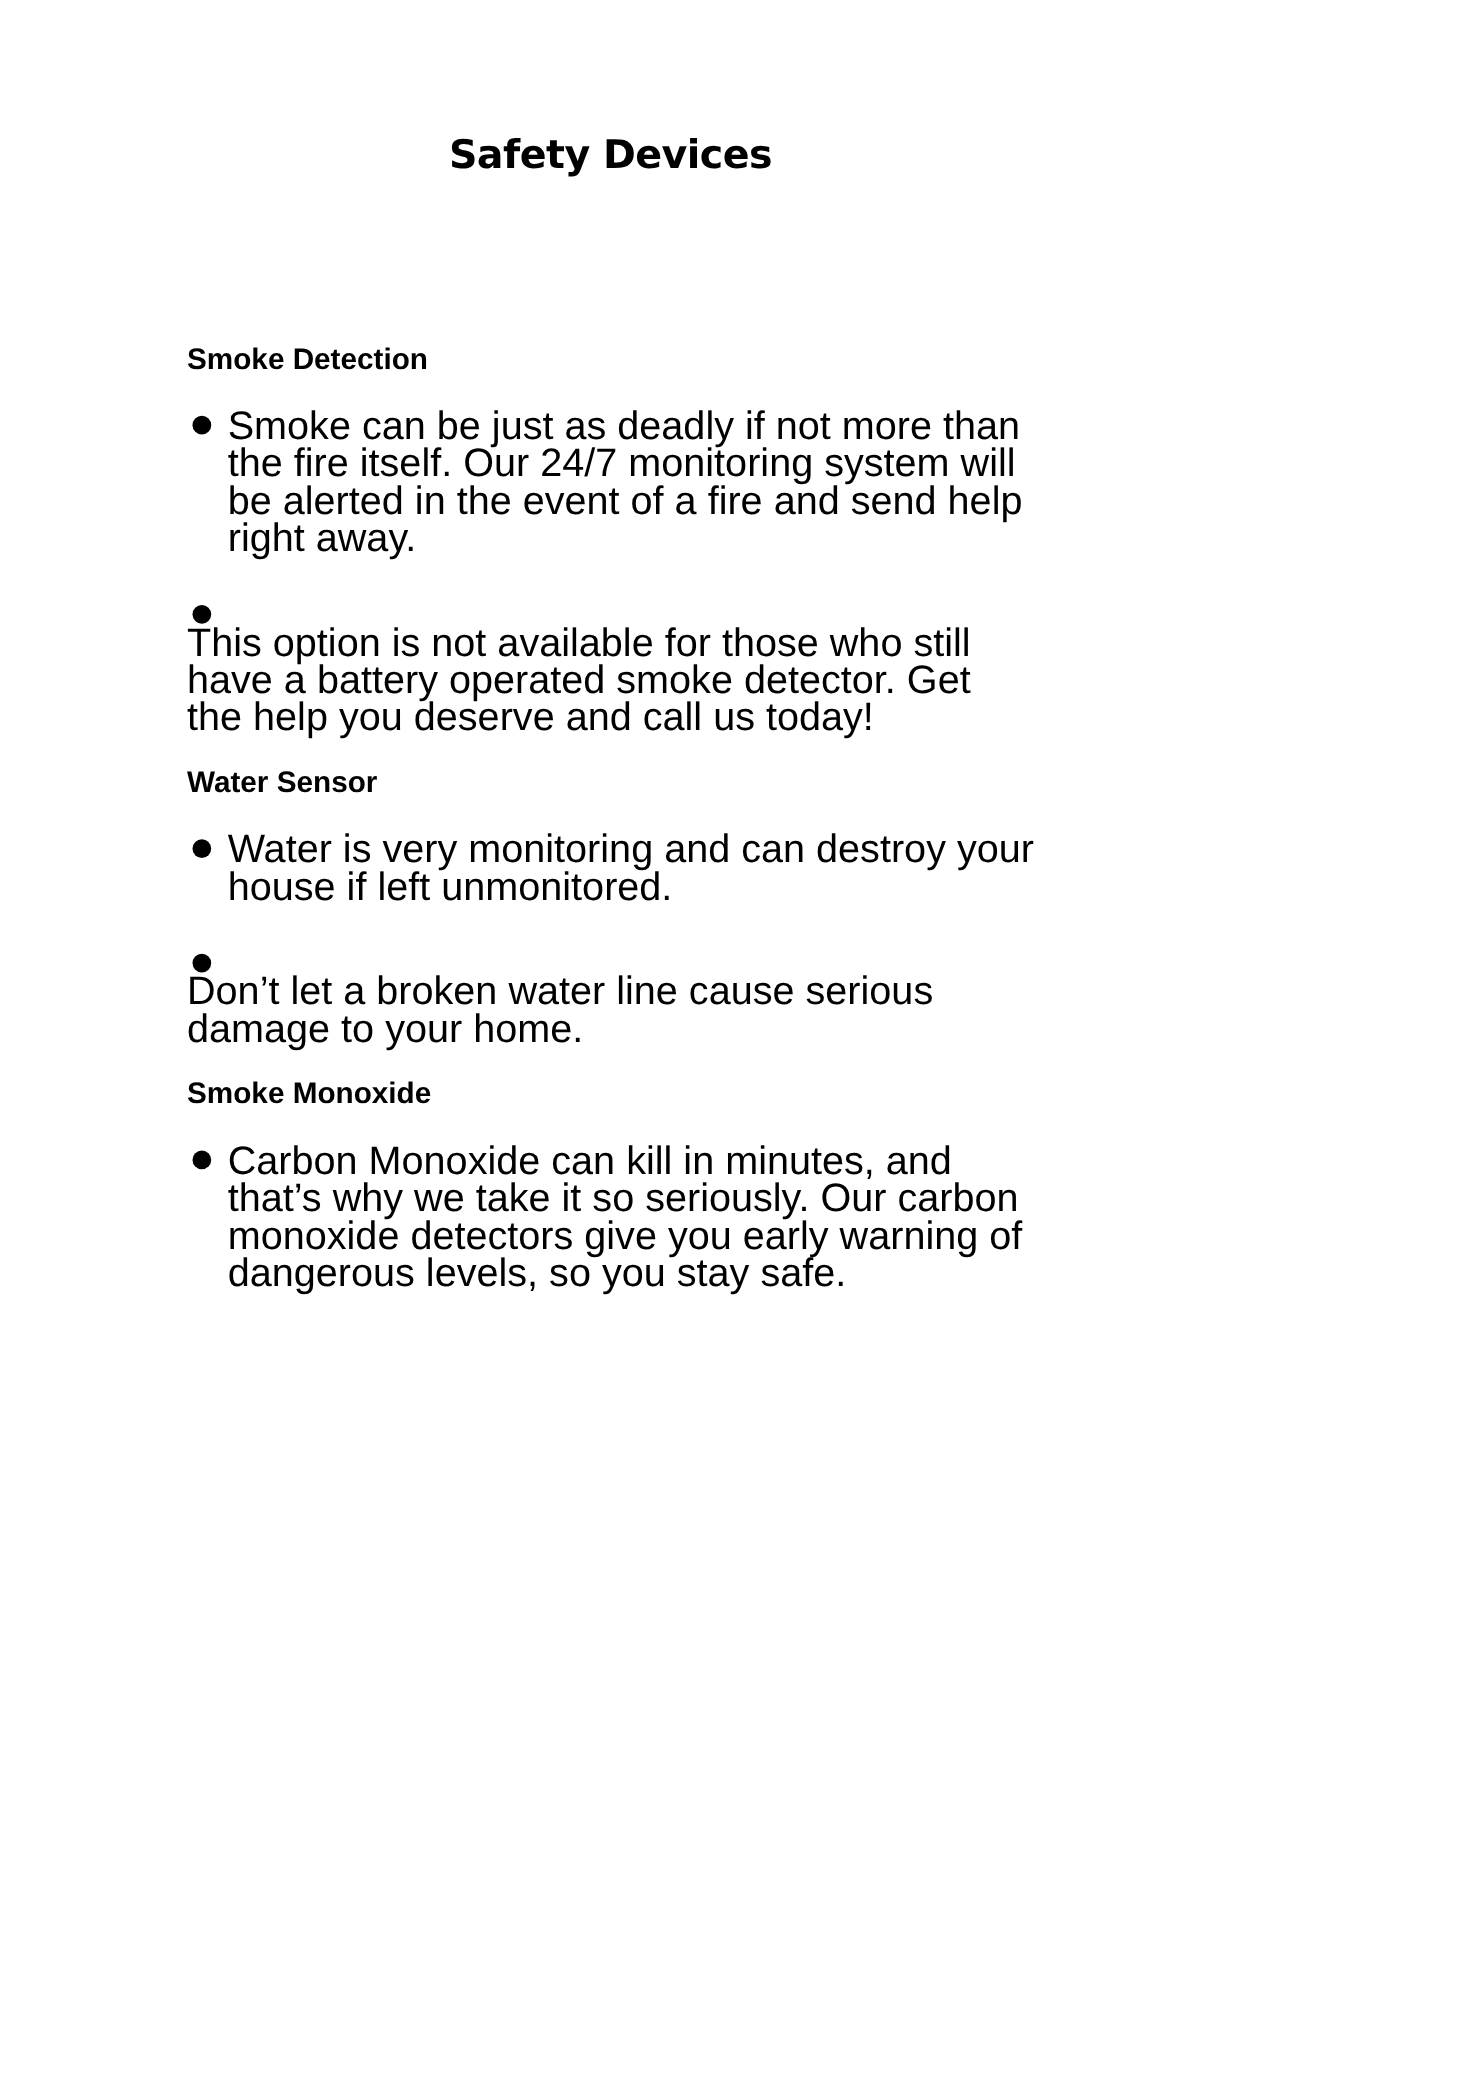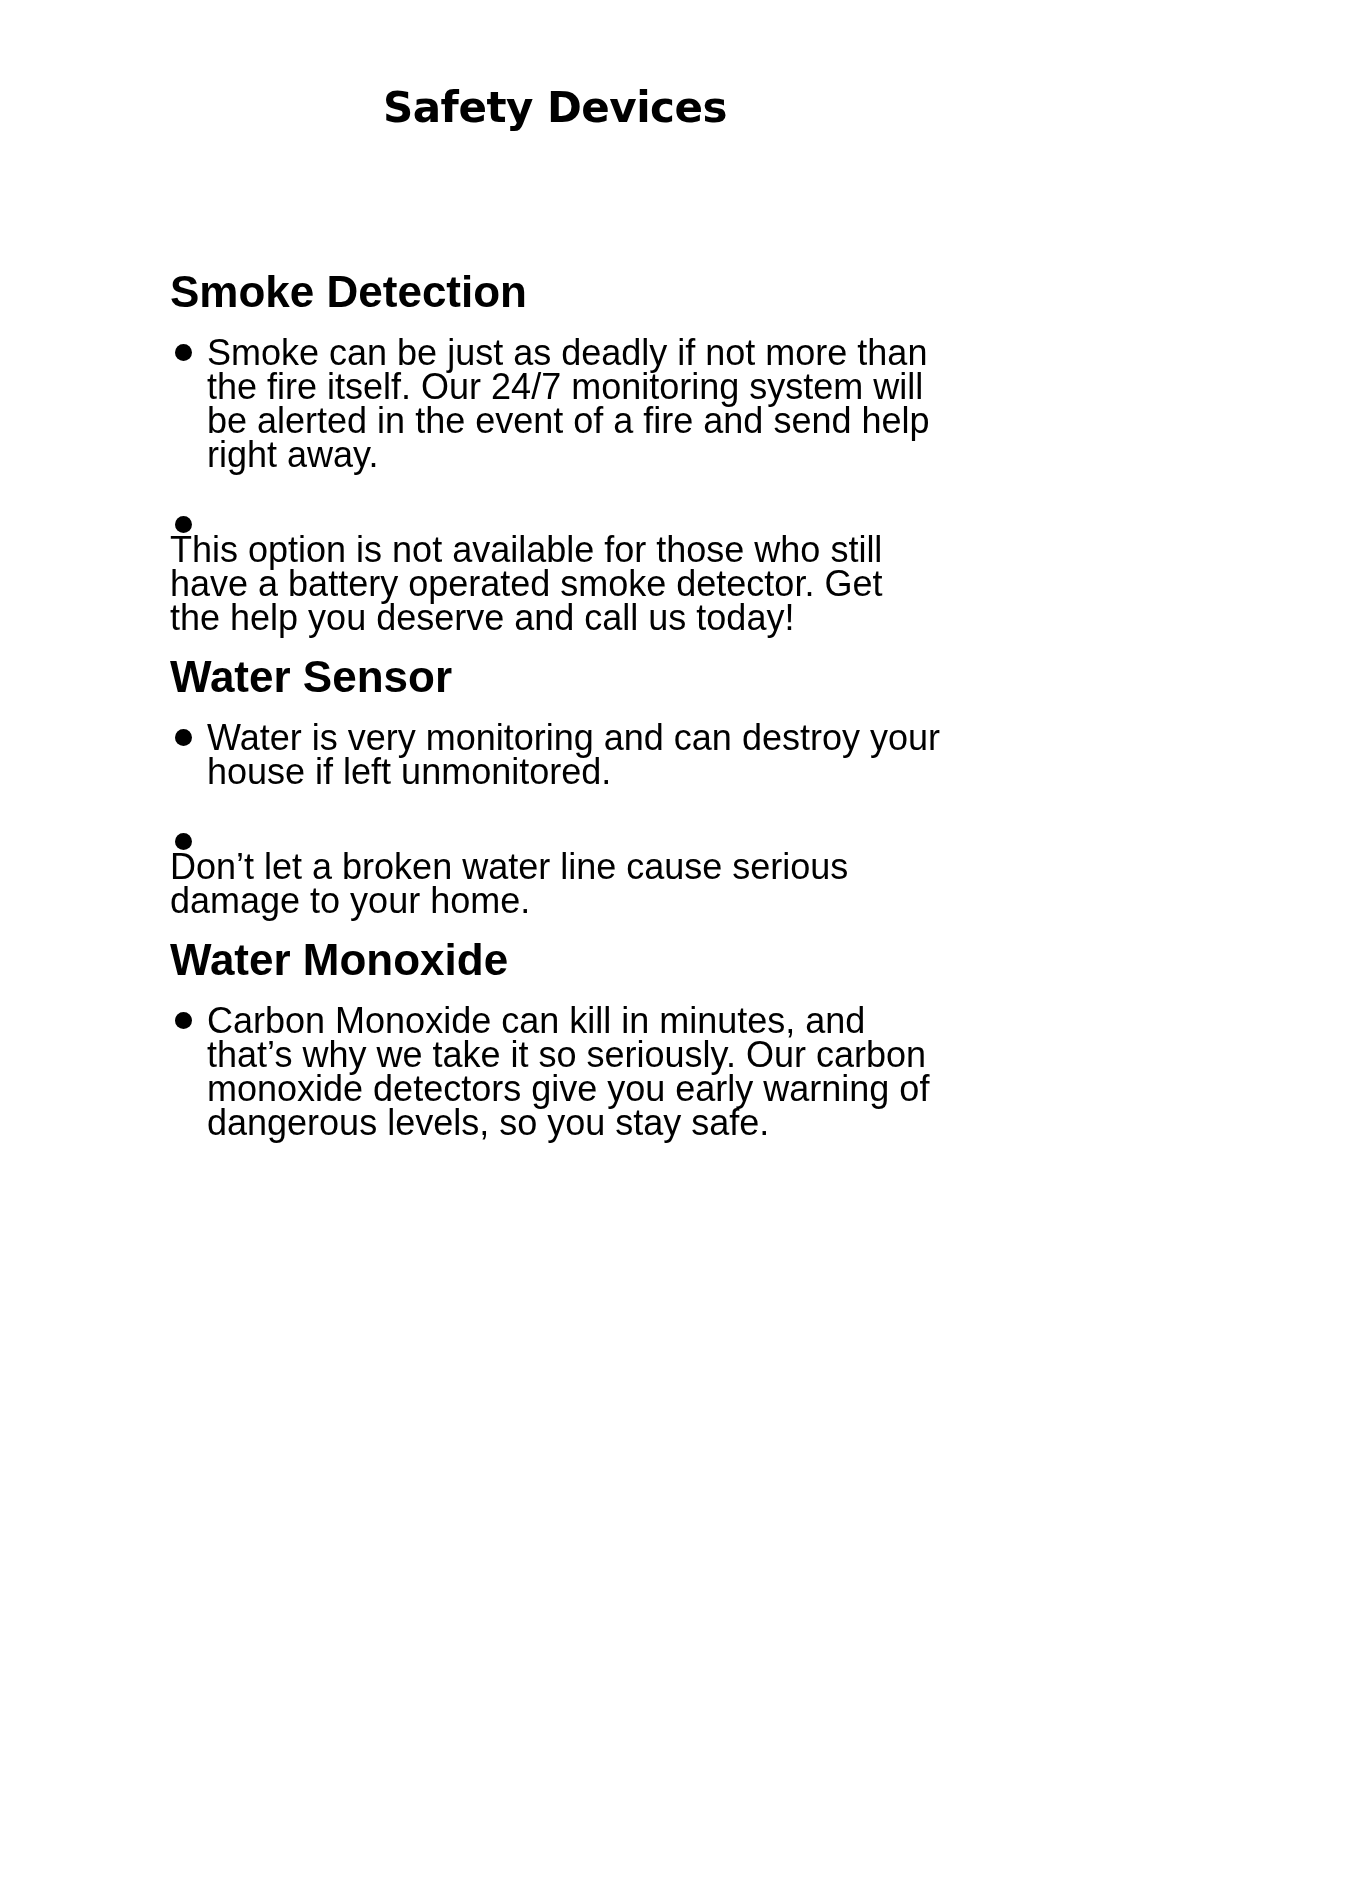--- a/index.html
+++ b/index.html
@@ -14,30 +14,30 @@
     font-family: "Liberation Sans", sans-serif;
     overflow: hidden;
   }
   .doc-column {
     width: 770px;
     margin-left: 170px;
   }
   .doc-title {
     font-family: "DejaVu Sans", "Liberation Sans", sans-serif;
     font-weight: bold;
-    font-size: 42px;
+    font-size: 36px;
     line-height: 52px;
     text-align: center;
-    margin: 82px 0 0 0;
+    margin: 116px 0 0 0;
     letter-spacing: -0.5px;
   }
   .section-heading {
     font-family: "Liberation Sans", sans-serif;
     font-weight: bold;
-    font-size: 44px;
+    font-size: 27px;
     line-height: 40px;
     margin: 0;
   }
   .section-heading.first {
     margin-top: 138px;
   }
   ul.bullets {
     list-style: none;
     margin: 24px 0 22px 0;
     padding: 0;
@@ -88,21 +88,21 @@
     <li class="bullet">
       <span class="bullet-dot"></span>
       <span class="bullet-text">Water is very monitoring and can destroy your house if left unmonitored.</span>
     </li>
     <li class="bullet">
       <span class="bullet-dot"></span>
       <span class="bullet-text">Don’t let a broken water line cause serious damage to your home.</span>
     </li>
   </ul>
 
-  <h2 class="section-heading">Water Monoxide</h2>
+  <h2 class="section-heading">Smoke Monoxide</h2>
   <ul class="bullets">
     <li class="bullet">
       <span class="bullet-dot"></span>
       <span class="bullet-text">Carbon Monoxide can kill in minutes, and that’s why we take it so seriously. Our carbon monoxide detectors give you early warning of dangerous levels, so you stay safe.</span>
     </li>
   </ul>
 
 </div>
 
 </body></html>

